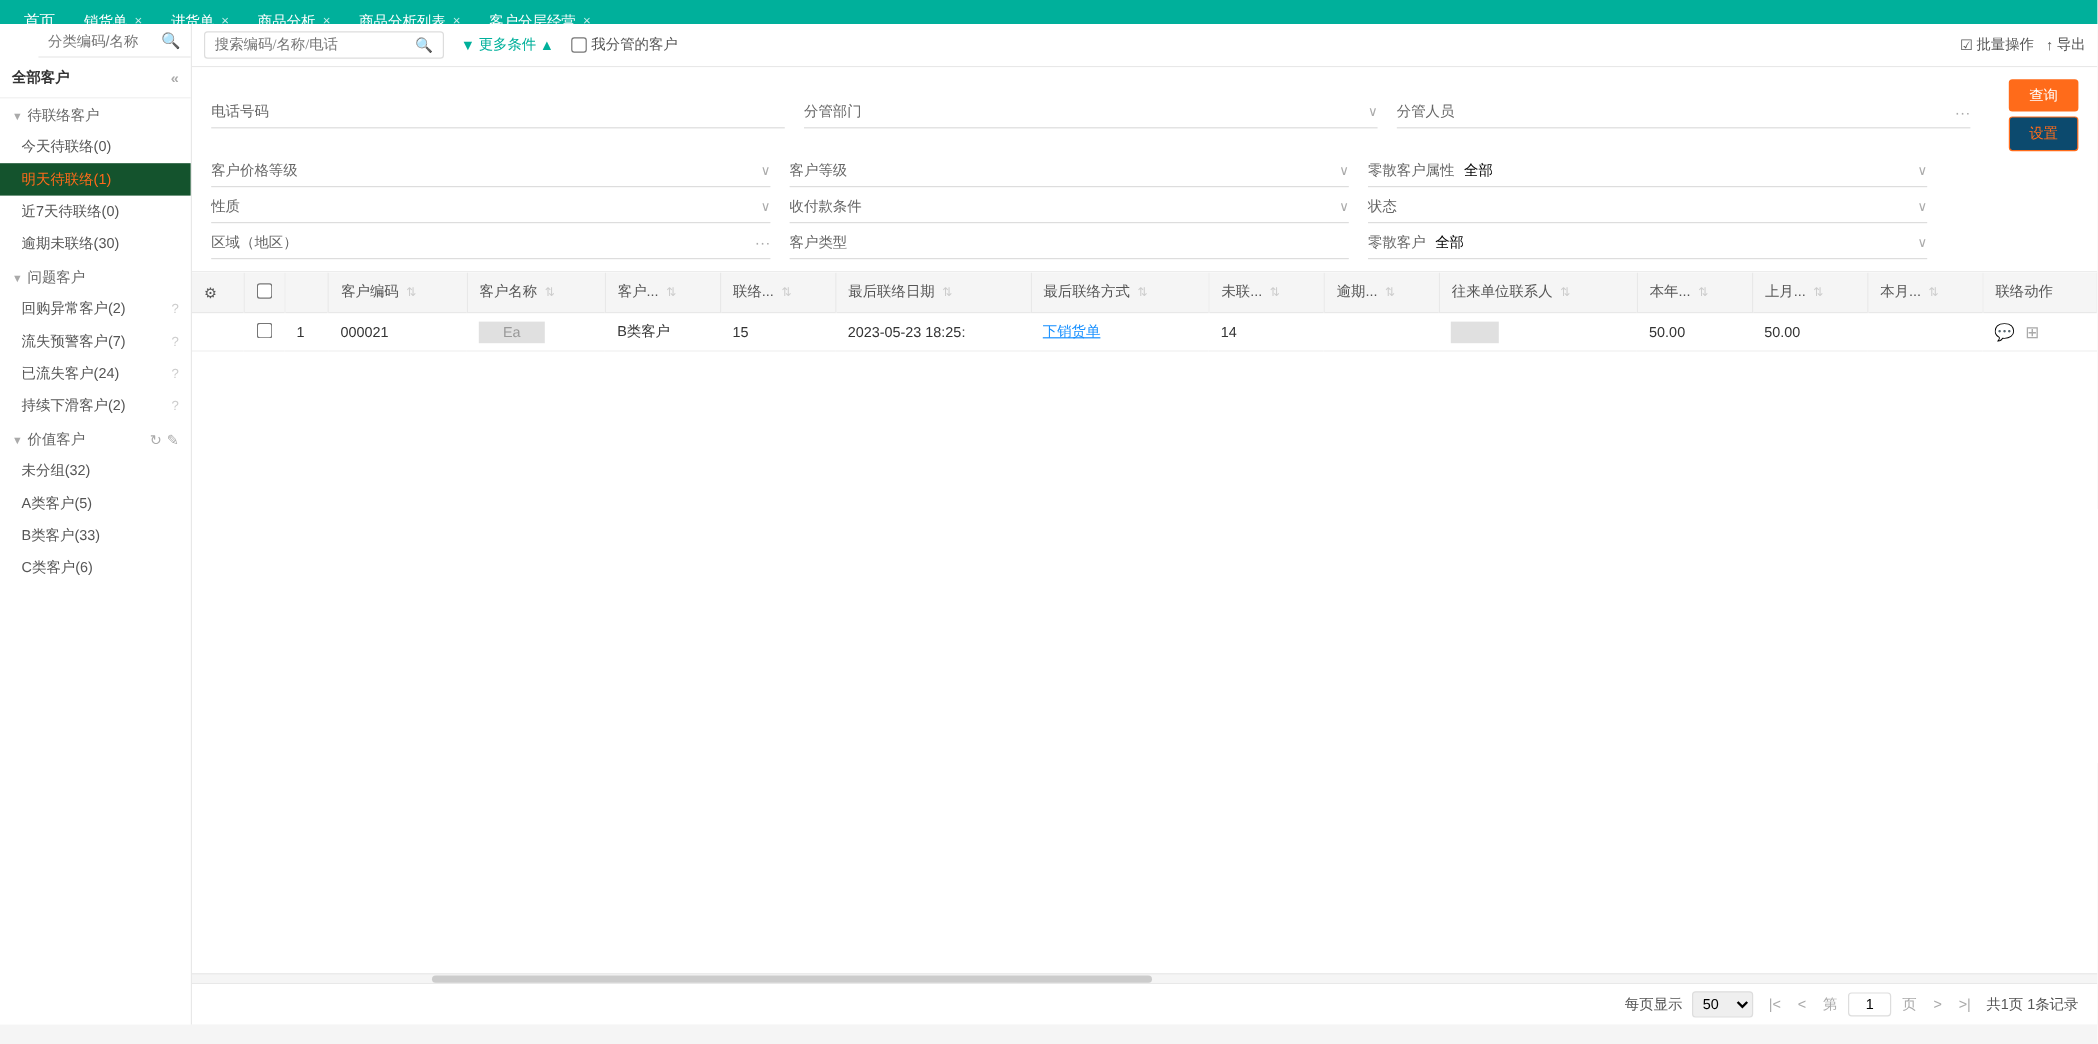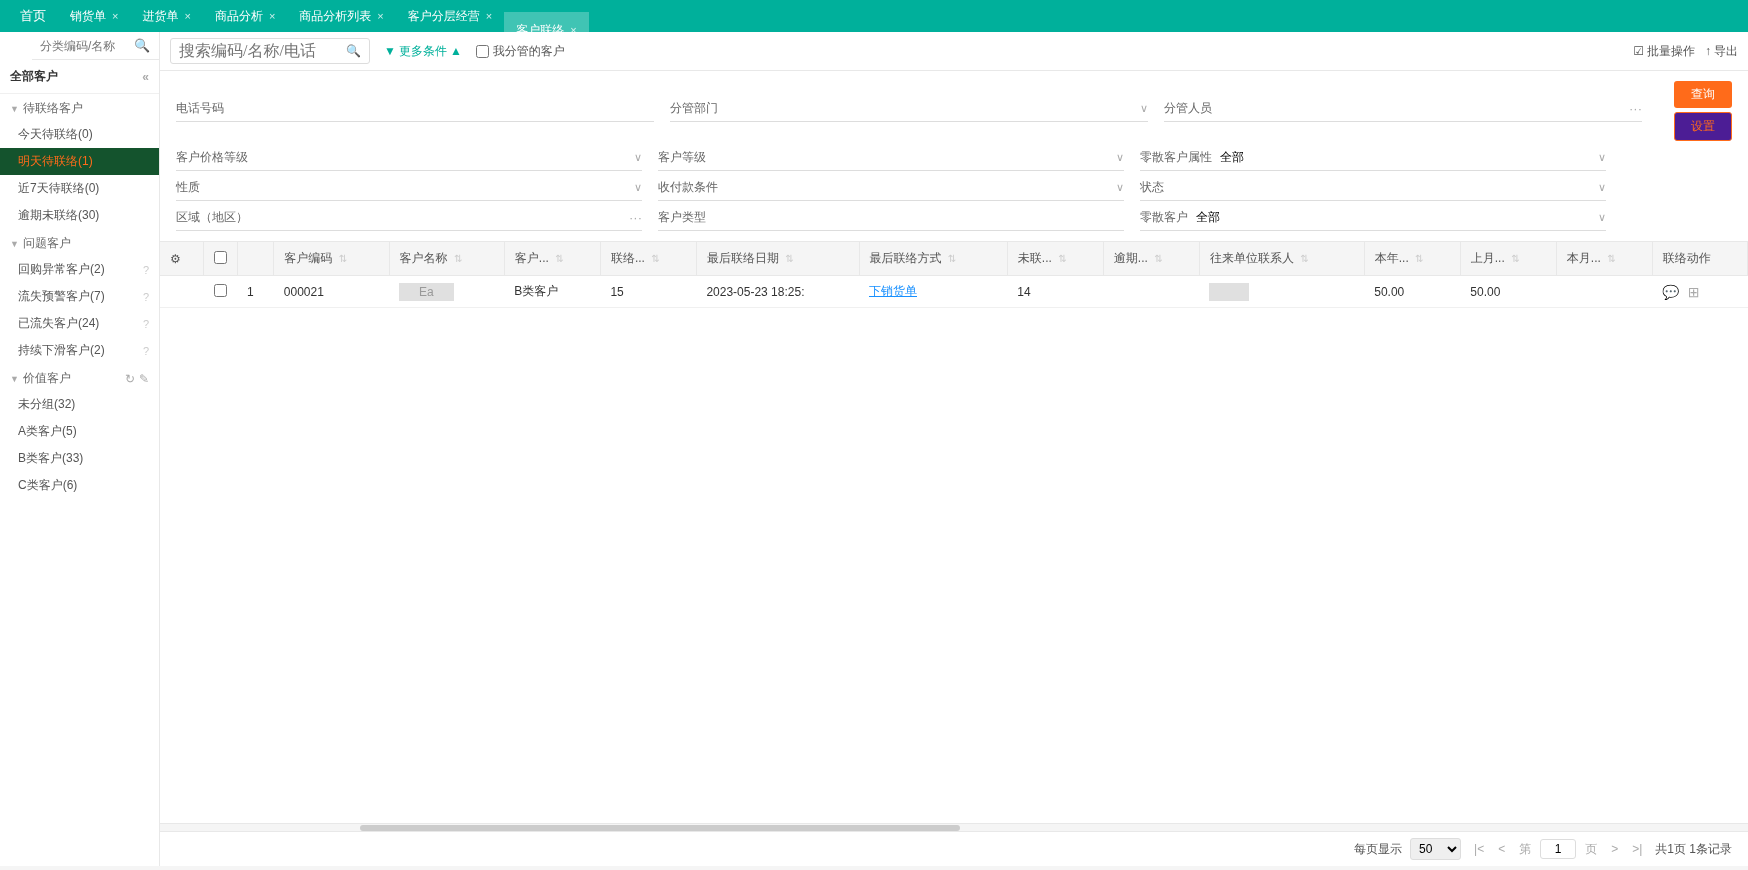--- a/index.html
+++ b/index.html
@@ -2,22 +2,21 @@
 <html><head>
   <meta charset="utf-8">
   <style>
     * { box-sizing: border-box; margin: 0; padding: 0; font-family: 'Microsoft YaHei', Arial, sans-serif; font-size: 12px; }
     body { background: #f5f5f5; overflow: hidden; }
 
     
     .top-nav {
       background: #00b09b;
       display: flex;
-      align-items: center;
-      height: 32px;
+      height: 20px;
       padding: 0 8px;
     }
     .nav-item {
       color: #fff;
       padding: 0 12px;
       height: 36px;
       display: flex;
       align-items: center;
       cursor: pointer;
       white-space: nowrap;
@@ -116,21 +115,21 @@
       gap: 8px;
     }
     .search-box {
       display: flex;
       align-items: center;
       border: 1px solid #ddd;
       border-radius: 3px;
       padding: 3px 8px;
       width: 200px;
     }
-    .search-box input { border: none; outline: none; font-size: 16px; width: 100%; font-family: Liberation Serif, serif; }
+    .search-box input { border: none; outline: none; font-size: 12px; width: 100%; font-family: Liberation Serif, serif; }
     .search-box .icon { color: #aaa; }
     .filter-btn {
       display: flex;
       align-items: center;
       gap: 3px;
       color: #00b09b;
       cursor: pointer;
       padding: 3px 6px;
       border-radius: 3px;
     }
@@ -202,21 +201,21 @@
     .btn-query {
       background: #ff6b1a;
       color: #fff;
       border: none;
       border-radius: 3px;
       padding: 5px 16px;
       cursor: pointer;
       font-size: 12px;
     }
     .btn-settings {
-      background: #4c1d95;
+      background: #0c4a6e;
       color: #ff6b1a;
       border: 1px solid #ff6b1a;
       border-radius: 3px;
       padding: 5px 16px;
       cursor: pointer;
       font-size: 12px;
     }
 
     
     .table-container {

